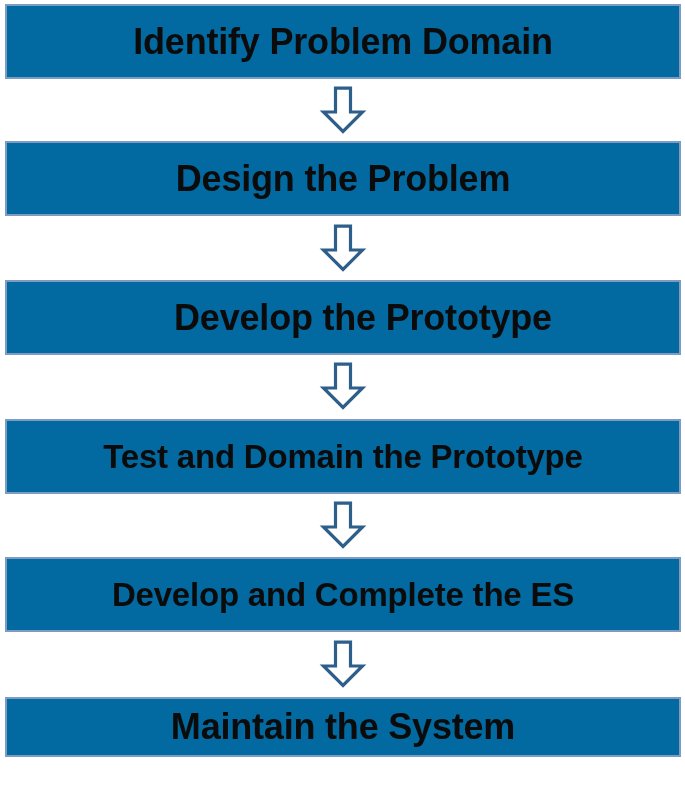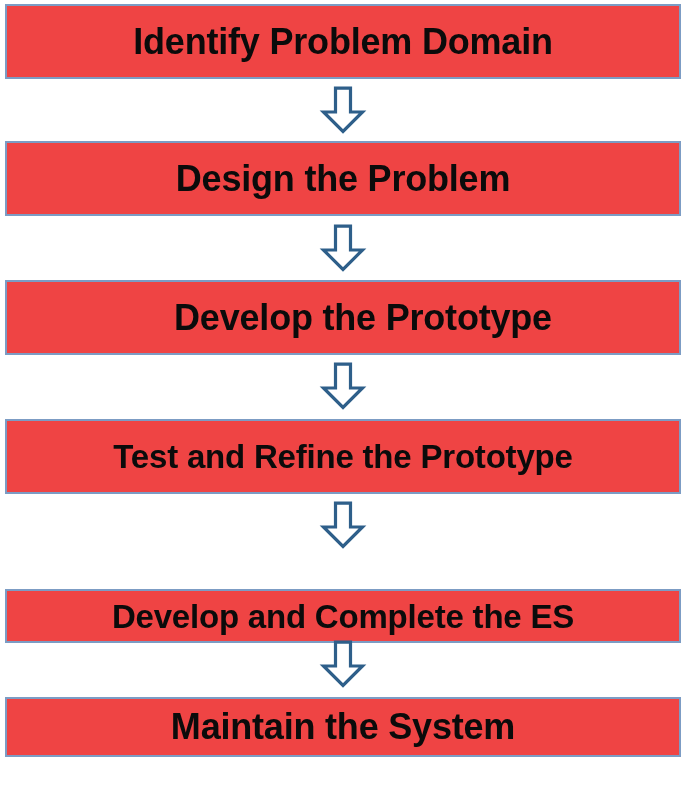--- a/index.html
+++ b/index.html
@@ -16,21 +16,21 @@
     width: 685px;
     height: 785px;
     background: #ffffff;
     overflow: hidden;
   }
   .step-row {
     position: absolute;
     left: 5px;
     width: 676px;
     box-sizing: border-box;
-    background: #ef4444;
+    background: #0369a1;
     border: 2px solid #7c9cc4;
     display: flex;
     align-items: center;
     justify-content: center;
   }
   .step-label {
     font-family: "Liberation Sans", sans-serif;
     font-weight: bold;
     color: #0b0b0b;
     letter-spacing: -0.2px;
@@ -50,21 +50,21 @@
   }
   .connector svg {
     display: block;
     overflow: visible;
   }
   
   .row-0 { top: 4px;   height: 75px; }
   .row-1 { top: 141px; height: 75px; }
   .row-2 { top: 280px; height: 75px; padding-left: 40px; }
   .row-3 { top: 419px; height: 75px; }
-  .row-4 { top: 589px; height: 54px; }
+  .row-4 { top: 557px; height: 75px; }
   .row-5 { top: 697px; height: 60px; }
 
   .conn-0 { top: 86px;  height: 48px; }
   .conn-1 { top: 224px; height: 48px; }
   .conn-2 { top: 362px; height: 48px; }
   .conn-3 { top: 501px; height: 48px; }
   .conn-4 { top: 640px; height: 48px; }
 
   
   .fs-lg  { font-size: 36px; }
@@ -105,21 +105,21 @@
 
   <div class="connector conn-2">
     <span>
       <svg width="48" height="48" viewBox="0 0 48 48" aria-hidden="true">
         <path d="M 16.5 2.2 L 31.5 2.2 L 31.5 26.0 L 43.5 26.0 L 24 45.5 L 4.5 26.0 L 16.5 26.0 Z" fill="#ffffff" stroke="#2e5f8a" stroke-width="3.2" stroke-linejoin="miter"></path>
       </svg>
     </span>
   </div>
 
   <div class="step-row row-3">
-    <span class="step-label fs-sm">Test and Refine the Prototype</span>
+    <span class="step-label fs-sm">Test and Domain the Prototype</span>
   </div>
 
   <div class="connector conn-3">
     <span>
       <svg width="48" height="48" viewBox="0 0 48 48" aria-hidden="true">
         <path d="M 16.5 2.2 L 31.5 2.2 L 31.5 26.0 L 43.5 26.0 L 24 45.5 L 4.5 26.0 L 16.5 26.0 Z" fill="#ffffff" stroke="#2e5f8a" stroke-width="3.2" stroke-linejoin="miter"></path>
       </svg>
     </span>
   </div>
 

